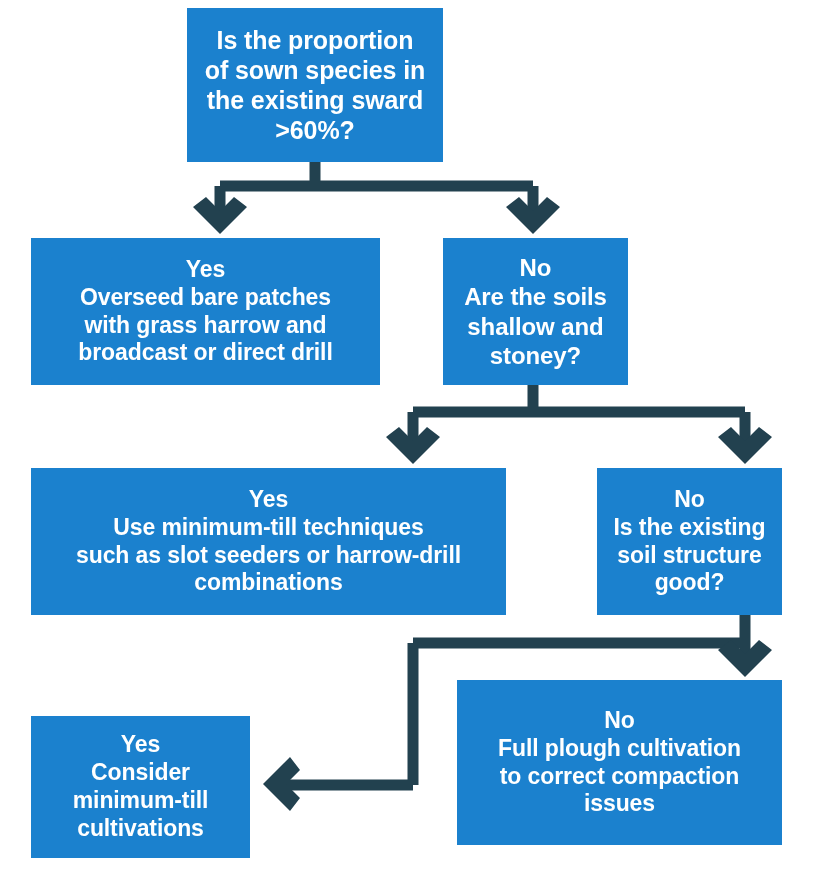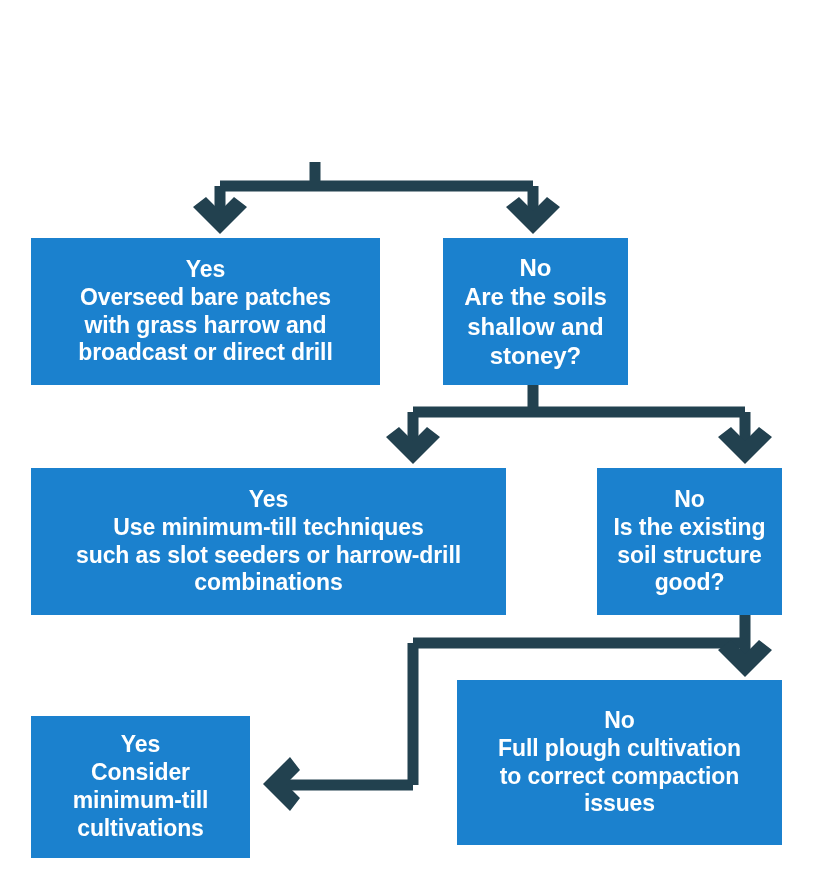--- a/index.html
+++ b/index.html
@@ -62,20 +62,24 @@
       <polygon points="193,207 220,234 247,207 234,197 220,211 206,197"></polygon>
       <polygon points="506,207 533,234 560,207 547,197 533,211 519,197"></polygon>
       <polygon points="386,437 413,464 440,437 427,427 413,441 399,427"></polygon>
       <polygon points="718,437 745,464 772,437 759,427 745,441 731,427"></polygon>
       <polygon points="718,650 745,677 772,650 759,640 745,654 731,640"></polygon>
 
       <polygon points="290,757 263,784 290,811 300,798 286,784 300,770"></polygon>
     </g>
   </svg>
 
+  <div class="node" style="left:187px; top:8px; width:256px; height:154px; font-size:25px;">Is the proportion
+of sown species in
+the existing sward
+&gt;60%?</div>
 
   <div class="node" style="left:31px; top:238px; width:349px; height:147px; font-size:23px;">Yes
 Overseed bare patches
 with grass harrow and
 broadcast or direct drill</div>
 
   <div class="node" style="left:443px; top:238px; width:185px; height:147px; font-size:24px;">No
 Are the soils
 shallow and
 stoney?</div>

